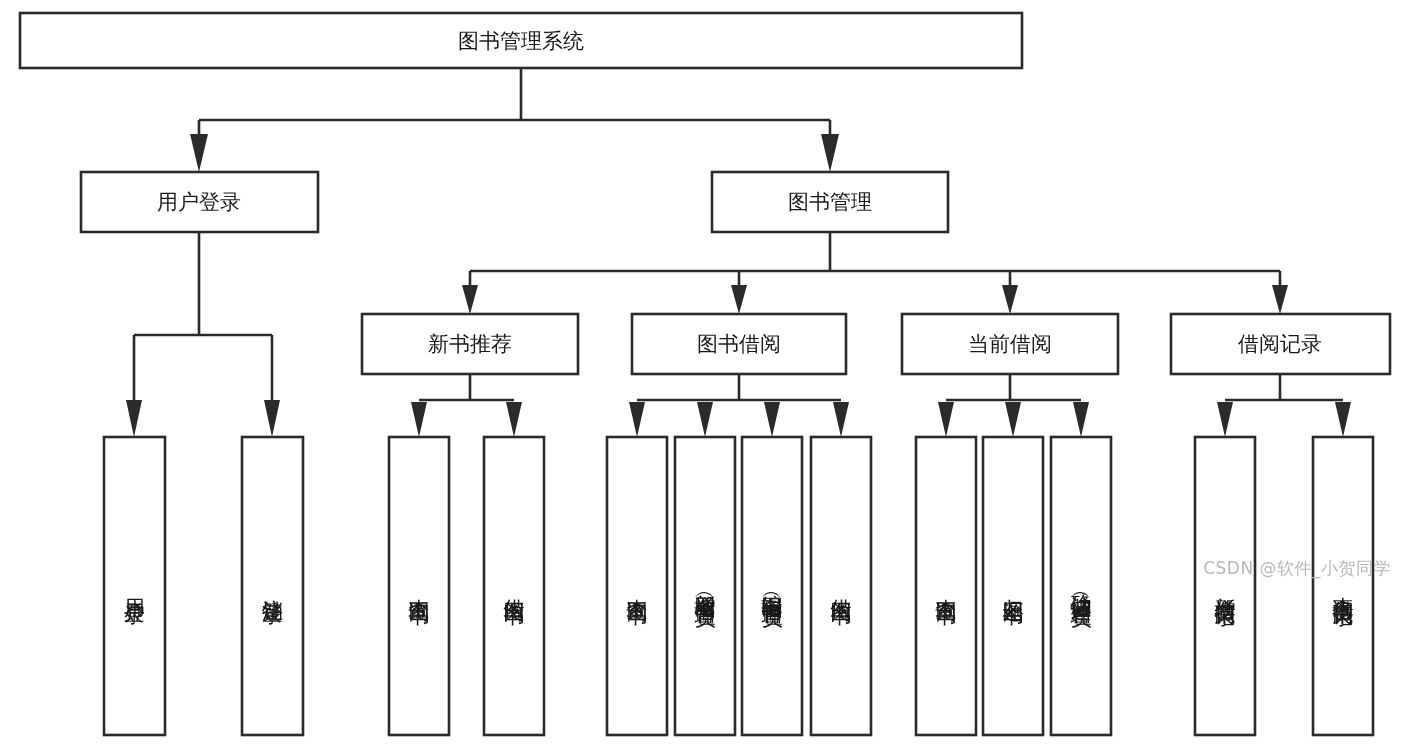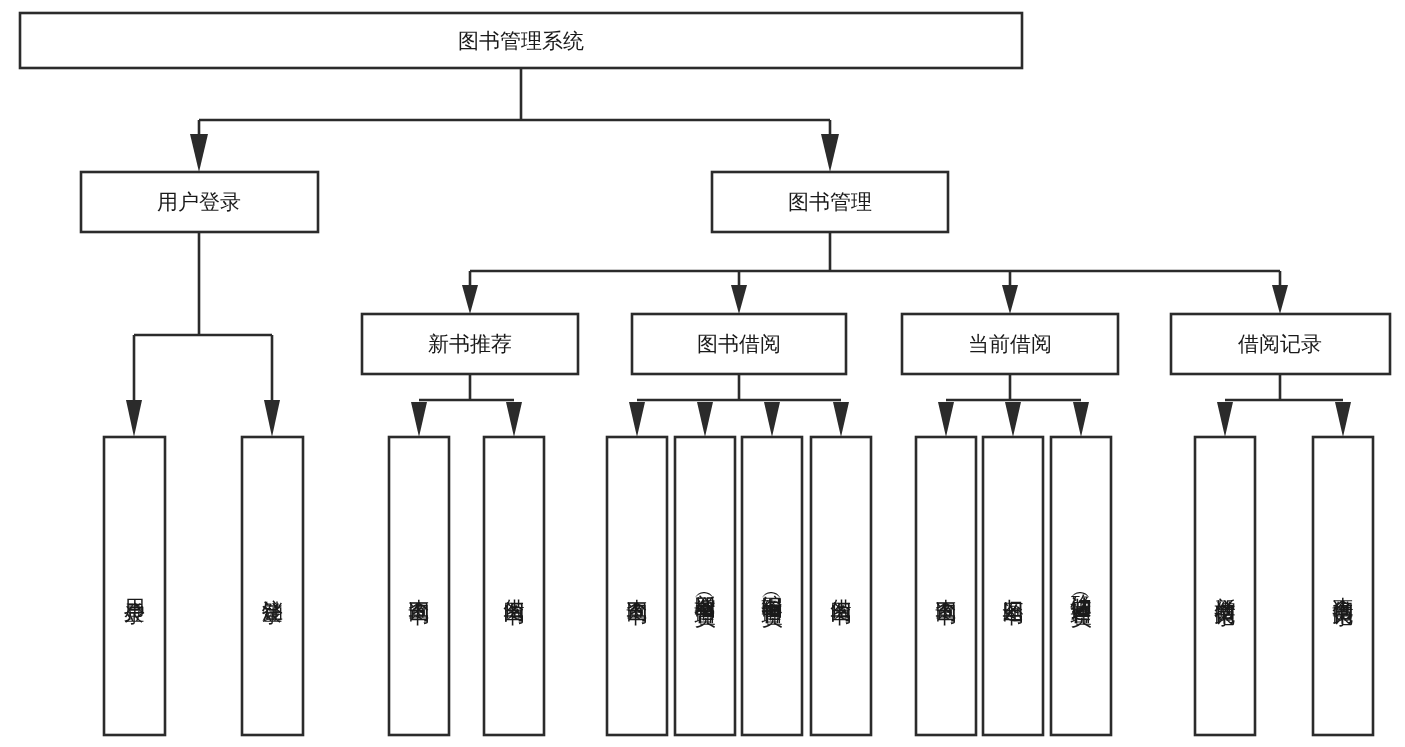--- a/index.html
+++ b/index.html
@@ -201,14 +201,15 @@
   <div class="node-label-v" style="left:742px; top:437px; width:60px; height:298px;">编辑图书（管理员）</div>
   <div class="node-label-v" style="left:811px; top:437px; width:60px; height:298px;">借阅图书</div>
 
   <div class="node-label-v" style="left:916px; top:437px; width:60px; height:298px;">查询图书</div>
   <div class="node-label-v" style="left:983px; top:437px; width:60px; height:298px;">归还图书</div>
   <div class="node-label-v" style="left:1051px; top:437px; width:60px; height:298px;">确认归还（管理员）</div>
 
   <div class="node-label-v" style="left:1195px; top:437px; width:60px; height:298px;">新增借阅记录</div>
   <div class="node-label-v" style="left:1313px; top:437px; width:60px; height:298px;">查询借阅记录</div>
 
+  <div class="watermark">CSDN @软件_小贺同学</div>
 
 </div>
 
 </body></html>

